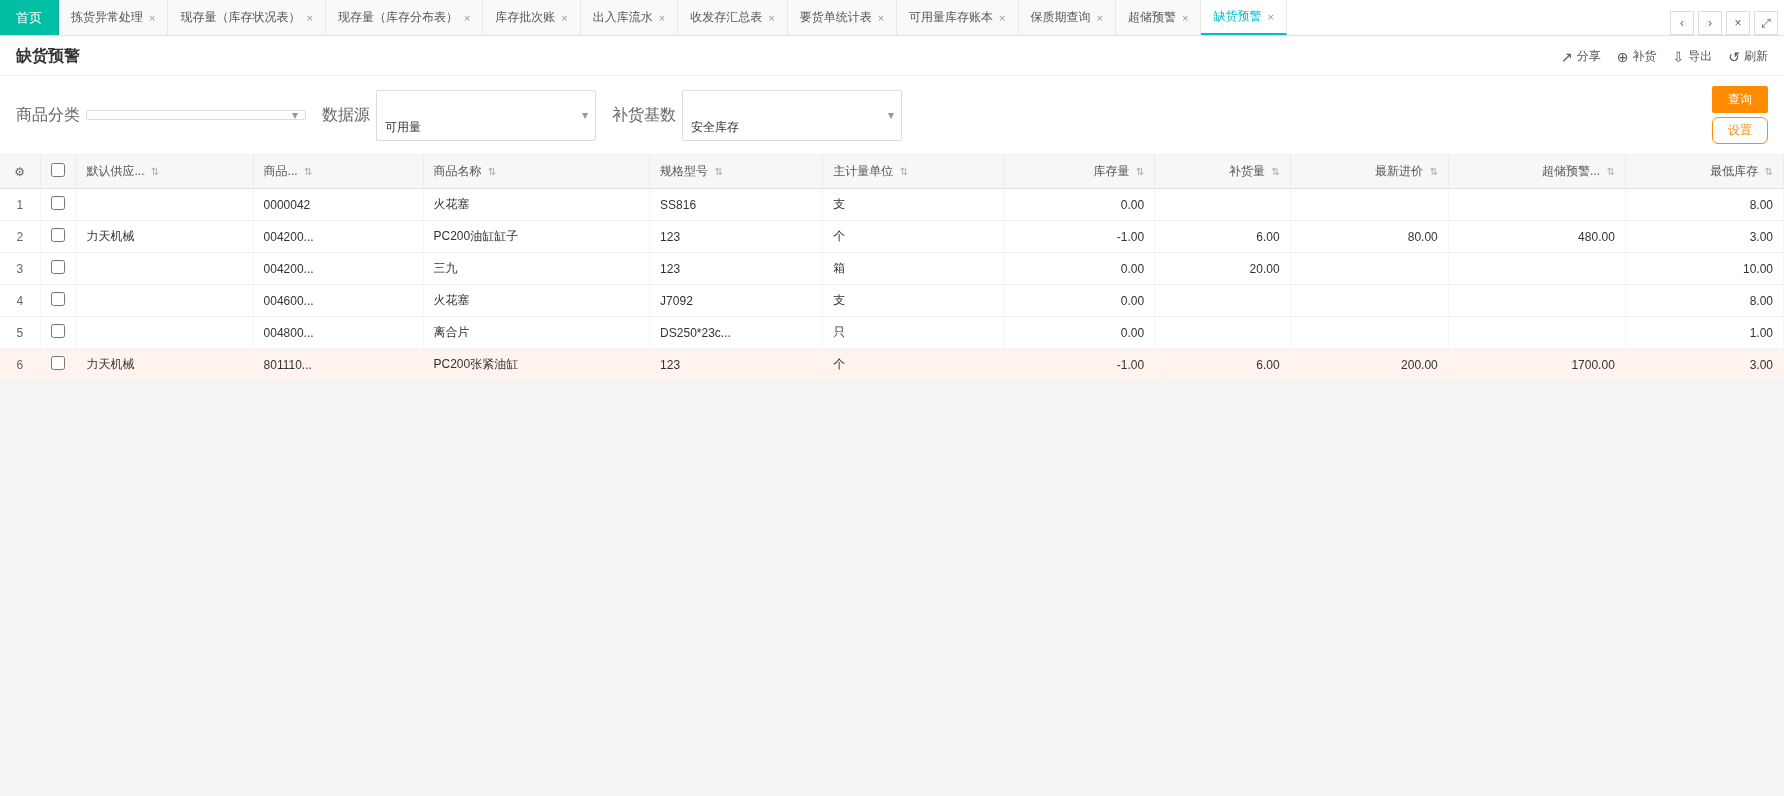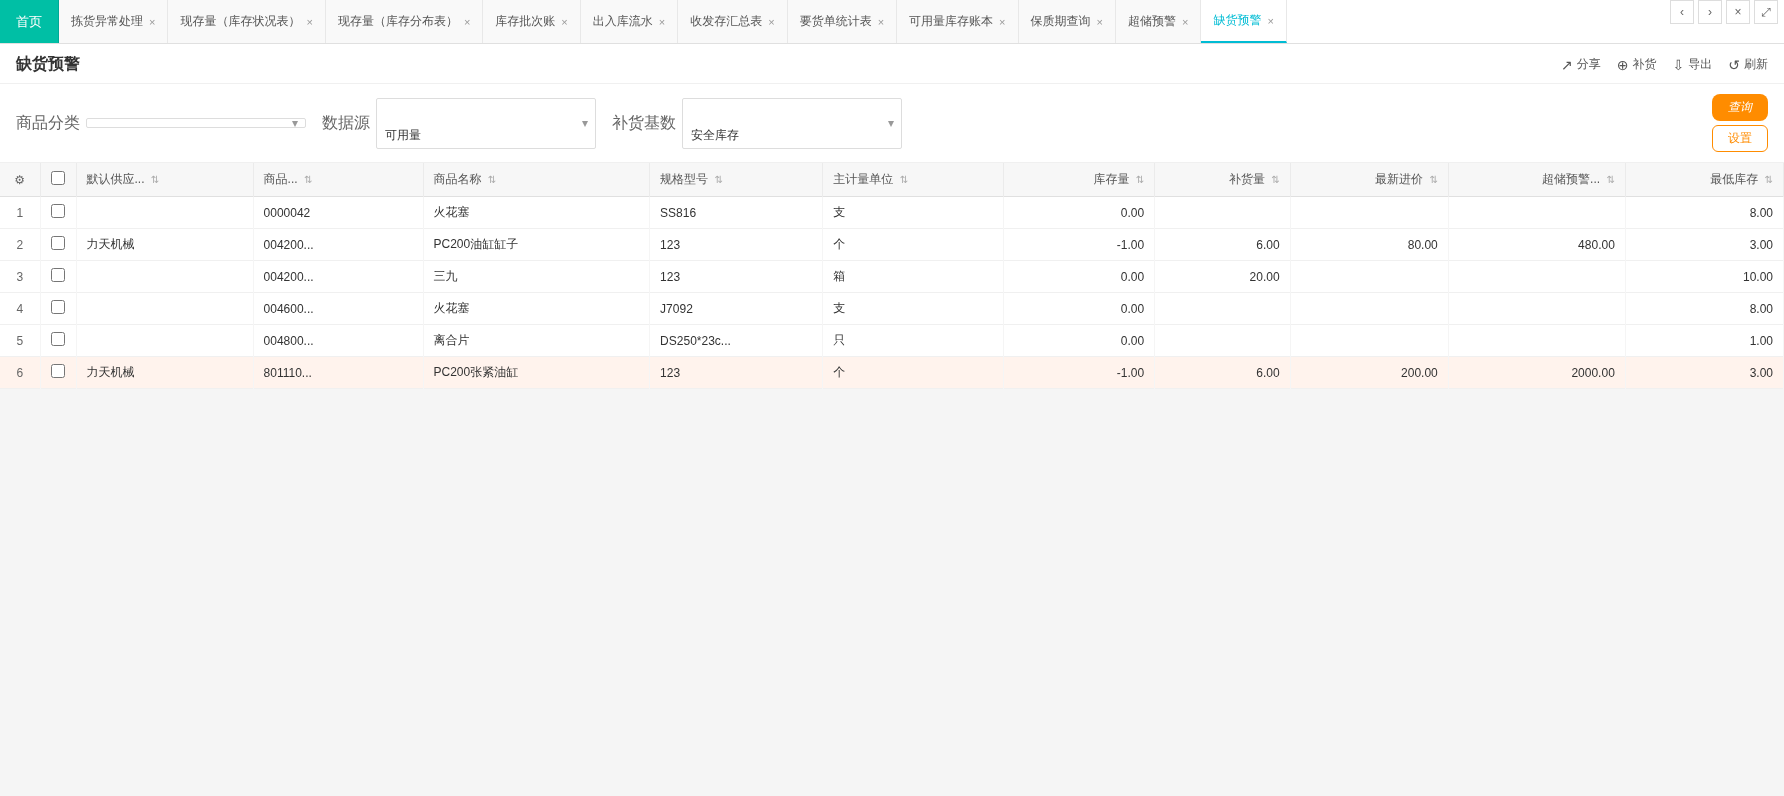--- a/index.html
+++ b/index.html
@@ -1,24 +1,24 @@
 <!DOCTYPE html>
 <html><head>
   <meta charset="utf-8">
   <style>
     * { box-sizing: border-box; margin: 0; padding: 0; }
     body { font-family: 'Microsoft YaHei', Arial, sans-serif; font-size: 12px; background: #f5f5f5; color: #333; }
 
     
     .tab-bar {
       display: flex;
-      align-items: flex-start;
+      align-items: flex-end;
       background: #fff;
       border-bottom: 1px solid #e0e0e0;
-      height: 44px;
+      height: 36px;
       overflow: hidden;
     }
     .tab-item {
       display: flex;
       align-items: center;
       padding: 0 12px;
       height: 100%;
       border-right: 1px solid #e8e8e8;
       cursor: pointer;
       white-space: nowrap;
@@ -151,25 +151,24 @@
       pointer-events: none;
     }
     .filter-value-label {
       color: #333;
       margin-top: 24px;
     }
     .btn-query {
       background: #ff8c00;
       color: #fff;
       border: none;
-      border-radius: 8px;
+      border-radius: 2px;
       padding: 5px 16px;
       cursor: pointer;
       font-size: 12px;
-      font-style: italic;
     }
     .btn-settings {
       background: #fff;
       color: #ff8c00;
       border: 1px solid #ff8c00;
       border-radius: 6px;
       padding: 4px 14px;
       cursor: pointer;
       font-size: 12px;
     }
@@ -504,20 +503,20 @@
       <input type="checkbox" style="">
     </td>
     <td class="col-supplier">力天机械</td>
     <td class="col-code">801110...</td>
     <td class="col-name">PC200张紧油缸</td>
     <td class="col-spec">123</td>
     <td class="col-unit">个</td>
     <td class="col-stock">-1.00</td>
     <td class="col-replenish">6.00</td>
     <td class="col-latest-price">200.00</td>
-    <td class="col-est-purchase">2000.00</td>
+    <td class="col-est-purchase">1700.00</td>
     <td class="col-min-stock">3.00</td>
   </tr>
         </tbody>
     </table>
   </div>
 
 </div>
 
 </body></html>

